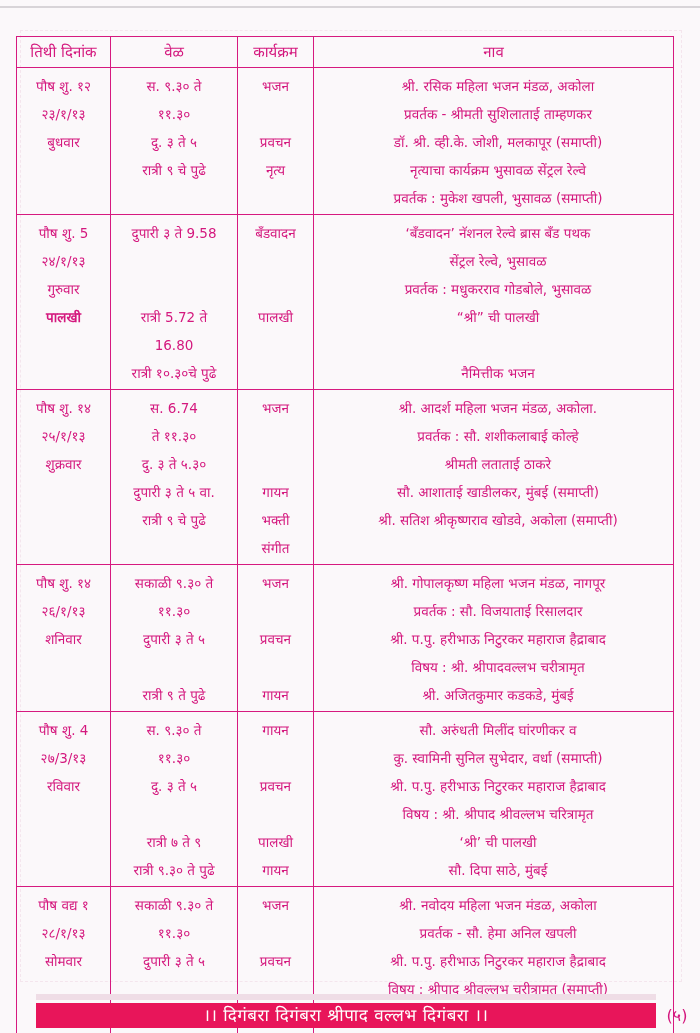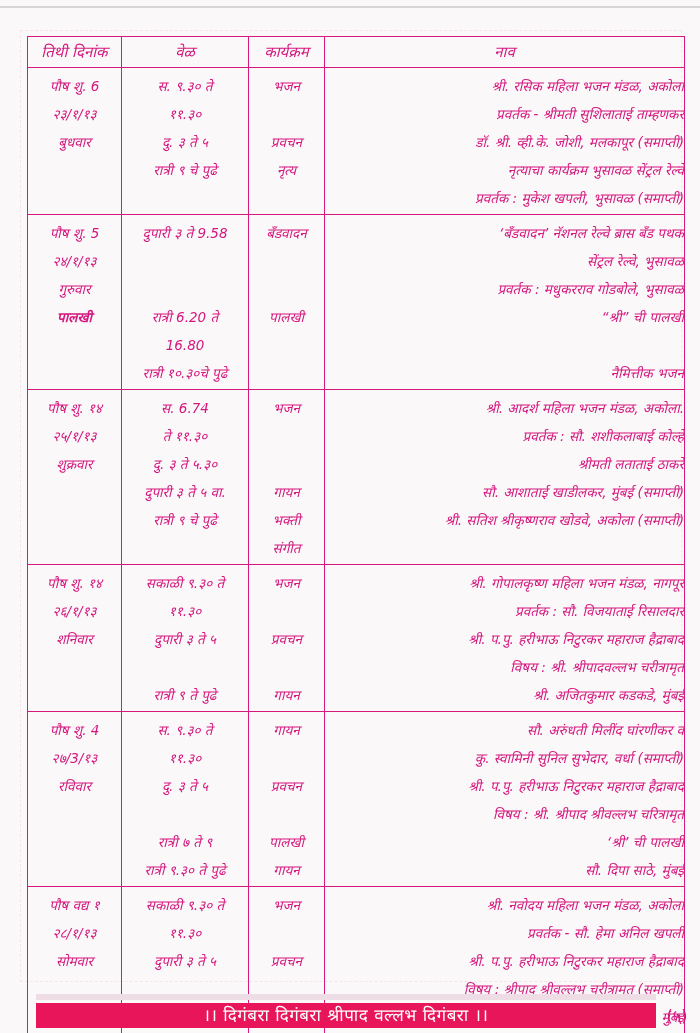--- a/index.html
+++ b/index.html
@@ -11,43 +11,43 @@
     }
     .top-rule {
       position: absolute; left: 0; top: 6px; width: 700px; height: 2px;
       background: #d8d4d8;
     }
     .ghost {
       position: absolute; left: 20px; top: 30px; width: 660px; height: 950px;
       border: 1px dashed #f1d9e6; opacity: .6;
     }
     table.schedule {
-      position: absolute; left: 27px; top: 36px; width: 657px;
+      position: absolute; left: 16px; top: 36px; width: 657px;
       border-collapse: collapse; table-layout: fixed;
-      font-size: 13.5px; line-height: 20px; font-style: italic;
+      font-size: 13.5px; line-height: 20px;
     }
     table.schedule col.c1 { width: 94px; }
     table.schedule col.c2 { width: 127px; }
     table.schedule col.c3 { width: 76px; }
     table.schedule col.c4 { width: 360px; }
     table.schedule th, table.schedule td {
       border: 1.6px solid #d6197f;
       vertical-align: top;
       padding: 0;
     }
     table.schedule th {
       height: 30px; font-weight: normal; font-size: 15px; text-align: center;
       vertical-align: middle;
     }
     .cell-lines { padding: 4px 0 2px 0; }
     .cell-lines .ln {
       height: 28px; line-height: 28px; white-space: nowrap; overflow: hidden;
     }
     td.c-date .ln, td.c-time .ln, td.c-prog .ln { text-align: center; }
-    td.c-name .ln { text-align: right; padding-left: 9px; }
+    td.c-name .ln { text-align: center; padding-left: 9px; }
     td.c-date .ln.bold { font-weight: bold; }
     .footer-banner {
       position: absolute; left: 36px; top: 1003px; width: 620px; height: 25px;
       background: #e8155a; color: #ffffff;
       font-size: 17px; line-height: 25px; text-align: center; letter-spacing: .5px;
     }
     .page-num {
       position: absolute; left: 662px; top: 1003px; width: 30px; height: 25px;
       font-size: 16px; line-height: 25px; color: #d4187e; text-align: center;
     }
@@ -74,21 +74,21 @@
       <th>तिथी दिनांक</th>
       <th>वेळ</th>
       <th>कार्यक्रम</th>
       <th>नाव</th>
     </tr>
   </thead>
   <tbody id="rows">
       <tr>
         <td class="c-date">
           <div class="cell-lines">
-            <div class="ln">पौष शु. 6</div>
+            <div class="ln">पौष शु. १२</div>
             <div class="ln">२३/१/१३</div>
             <div class="ln">बुधवार</div>
             <div class="ln"></div>
             <div class="ln"></div>
           </div>
         </td>
         <td class="c-time">
           <div class="cell-lines">
             <div class="ln">स. ९.३० ते</div>
             <div class="ln">११.३०</div>
@@ -125,21 +125,21 @@
             <div class="ln bold">पालखी</div>
             <div class="ln"></div>
             <div class="ln"></div>
           </div>
         </td>
         <td class="c-time">
           <div class="cell-lines">
             <div class="ln">दुपारी ३ ते 9.58</div>
             <div class="ln"></div>
             <div class="ln"></div>
-            <div class="ln">रात्री 6.20 ते</div>
+            <div class="ln">रात्री 5.72 ते</div>
             <div class="ln">16.80</div>
             <div class="ln">रात्री १०.३०चे पुढे</div>
           </div>
         </td>
         <td class="c-prog">
           <div class="cell-lines">
             <div class="ln">बँडवादन</div>
             <div class="ln"></div>
             <div class="ln"></div>
             <div class="ln">पालखी</div>

